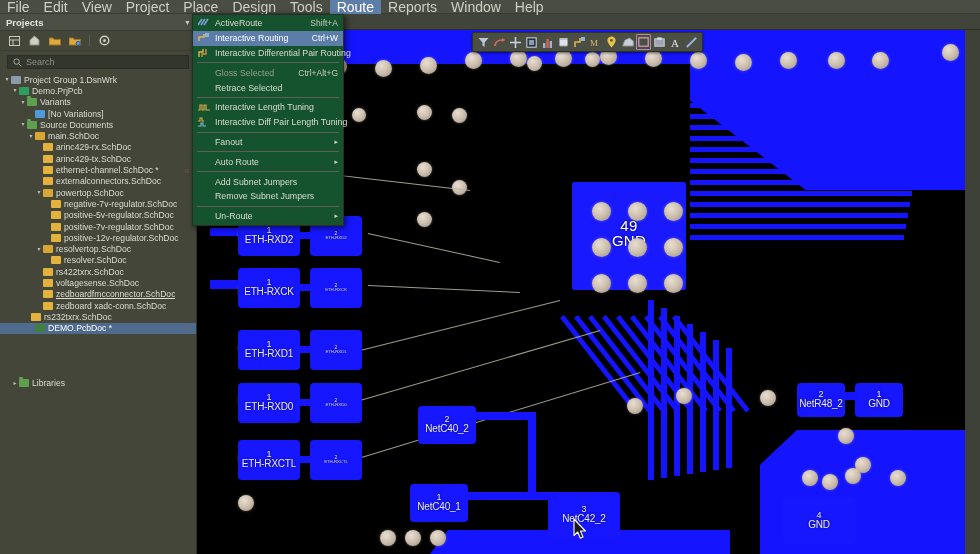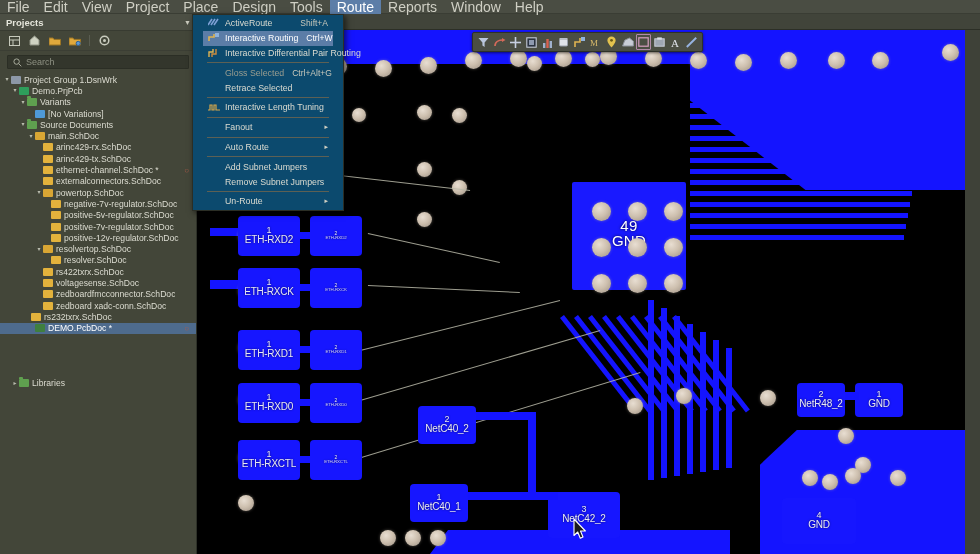--- a/index.html
+++ b/index.html
@@ -158,22 +158,22 @@
   }
   .ftb-btn {
     width:15px; height:16px; display:flex; align-items:center;
     justify-content:center; cursor:pointer; border-radius:1px;
   }
   .ftb-btn.boxed { border:1px solid #b08aa8; }
 
   
   .dropdown {
     position:absolute; top:14px; left:192px; width:152px;
-    background:#0c4a6e; border:1px solid #2b2e25;
-    z-index:60; padding:1px 10px;
+    background:#14532d; border:1px solid #2b2e25;
+    z-index:60; padding:1px 0;
     box-shadow:2px 2px 6px rgba(0,0,0,.6);
   }
   .dd-item {
     display:flex; align-items:center; height:14.8px;
     font-size:8.8px; color:#dcdcd1; padding:0 5px 0 4px;
     white-space:nowrap; cursor:default; position:relative;
   }
   .dd-item.hl { background:#5b7da7; color:#ffffff; }
   .dd-item.dim { color:#9b9e90; }
   .dd-item .mico {
@@ -626,21 +626,21 @@
         <div class="node" style="padding-left: 35px;">
           <span class="exp"></span>
           <span class="ic doc"></span>
           <span class="lbl">rs422txrx.SchDoc</span>
         </div>
         <div class="node" style="padding-left: 35px;">
           <span class="exp"></span>
           <span class="ic doc"></span>
           <span class="lbl">voltagesense.SchDoc</span>
         </div>
-        <div class="node" style="padding-left: 35px;">
+        <div class="node" style="padding-left: 35px; text-decoration: underline;">
           <span class="exp"></span>
           <span class="ic doc"></span>
           <span class="lbl">zedboardfmcconnector.SchDoc</span>
         </div>
         <div class="node" style="padding-left: 35px;">
           <span class="exp"></span>
           <span class="ic doc"></span>
           <span class="lbl">zedboard xadc-conn.SchDoc</span>
         </div>
         <div class="node" style="padding-left: 23px;">
@@ -717,20 +717,29 @@
       </div>
       <div class="dd-sep"></div>
       <div class="dd-item">
         <span class="mico">
           <svg width="12" height="10" viewBox="0 0 12 10">
             <path d="M0 8 L2 8 L2 3 L4 3 L4 8 L6 8 L6 3 L8 3 L8 8 L12 8" stroke="#d8a84a" stroke-width="1.2" fill="none"></path>
           </svg>
         </span>
         <span class="txt">Interactive Length Tuning</span>
       </div>
+      <div class="dd-item">
+        <span class="mico">
+          <svg width="12" height="10" viewBox="0 0 12 10">
+            <path d="M0 4 L2 4 L2 1 L4 1 L4 4 L6 4" stroke="#d8a84a" stroke-width="1.1" fill="none"></path>
+            <path d="M0 9 L3 9 L3 6 L5 6 L5 9 L8 9" stroke="#8fb2dd" stroke-width="1.1" fill="none"></path>
+          </svg>
+        </span>
+        <span class="txt">Interactive Diff Pair Length Tuning</span>
+      </div>
       <div class="dd-sep"></div>
       <div class="dd-item">
         <span class="mico"></span>
         <span class="txt">Fanout</span>
         <span class="arw">▸</span>
       </div>
       <div class="dd-sep"></div>
       <div class="dd-item">
         <span class="mico"></span>
         <span class="txt">Auto Route</span>

